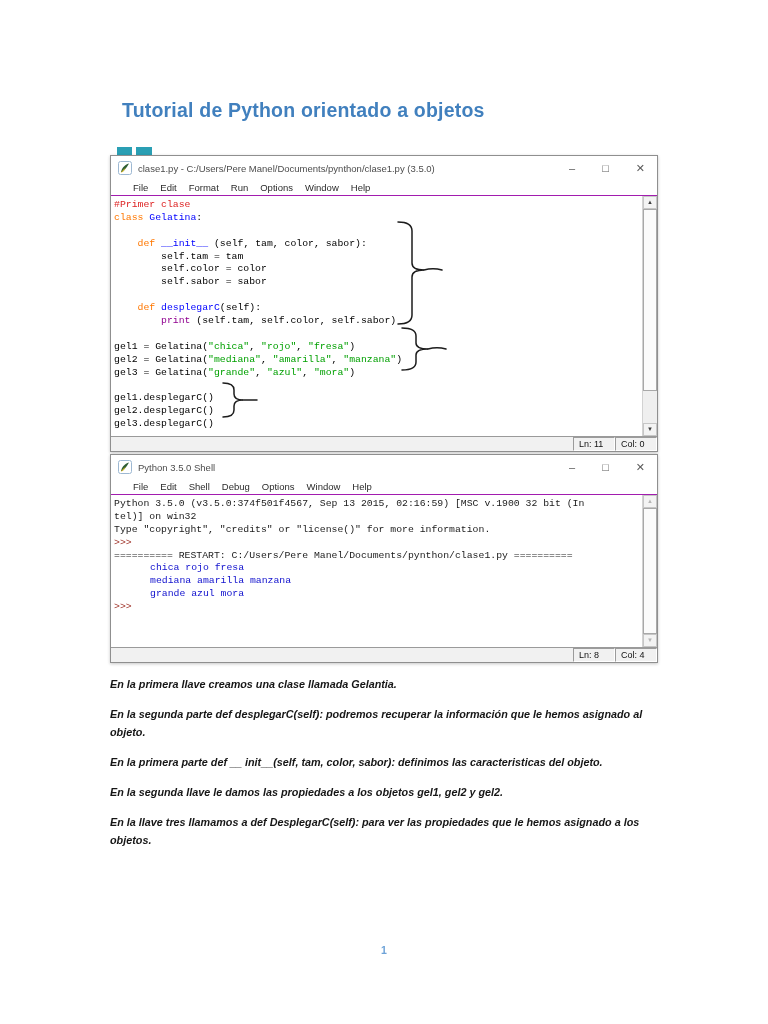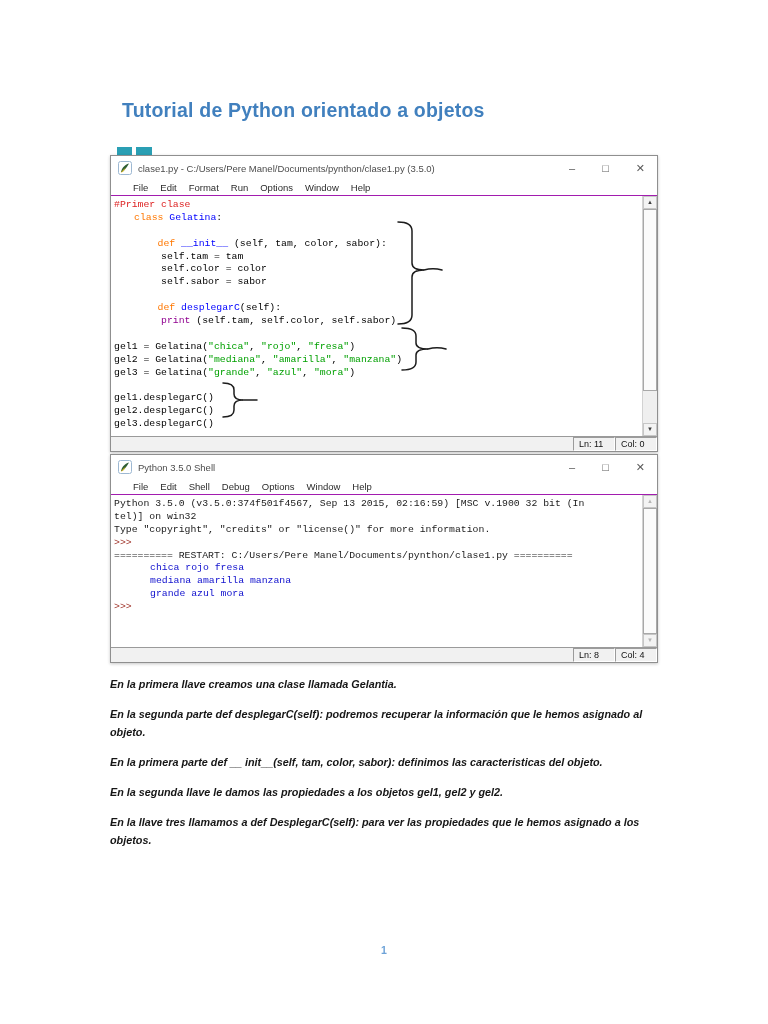--- a/index.html
+++ b/index.html
@@ -52,21 +52,21 @@
   .text-area{
     position:absolute;left:0;top:0;right:15px;bottom:0;overflow:hidden;
     padding:3px 0 0 3px;
     font-family:"Liberation Mono","DejaVu Sans Mono",monospace;
     font-size:9.8px;line-height:12.9px;white-space:pre;
   }
   .code-line{height:12.9px;white-space:pre;}
   
   .tok-pl{color:#000000;}
   .tok-com{color:#dd2222;}
-  .tok-kw{color:#ff7700;margin-left:20px;}
+  .tok-kw{color:#ff7700;}
   .tok-def{color:#0000ff;margin-top:40px;}
   .tok-blt{color:#900090;}
   .tok-str{color:#00a000;}
   .tok-out{color:#1a1a1a;}
   .tok-prm{color:#a0342a;}
   .tok-std{color:#0f0fcd;margin-left:36px;}
   
   .scrollbar{
     position:absolute;right:0;top:0;bottom:0;width:15px;background:#efefef;
     border-left:1px solid #d2d2d2;box-sizing:border-box;

